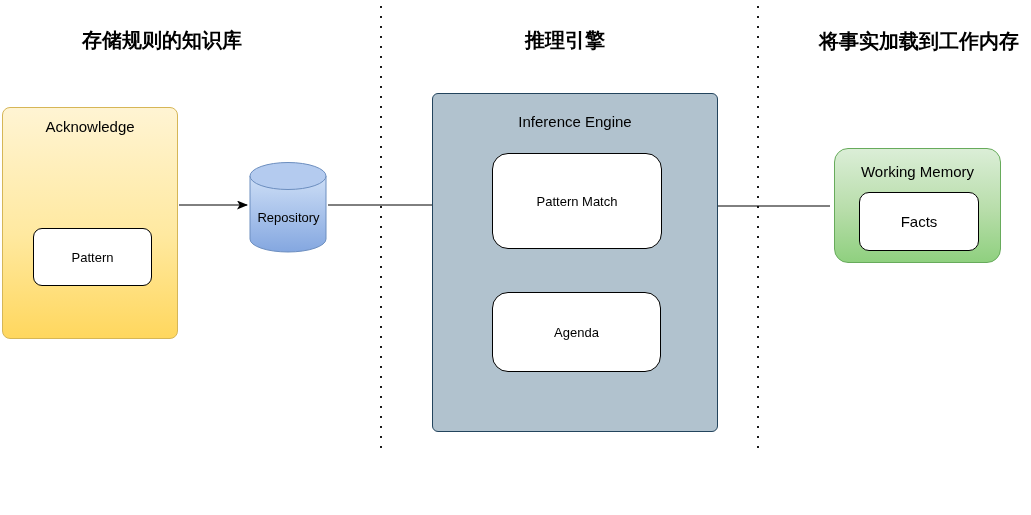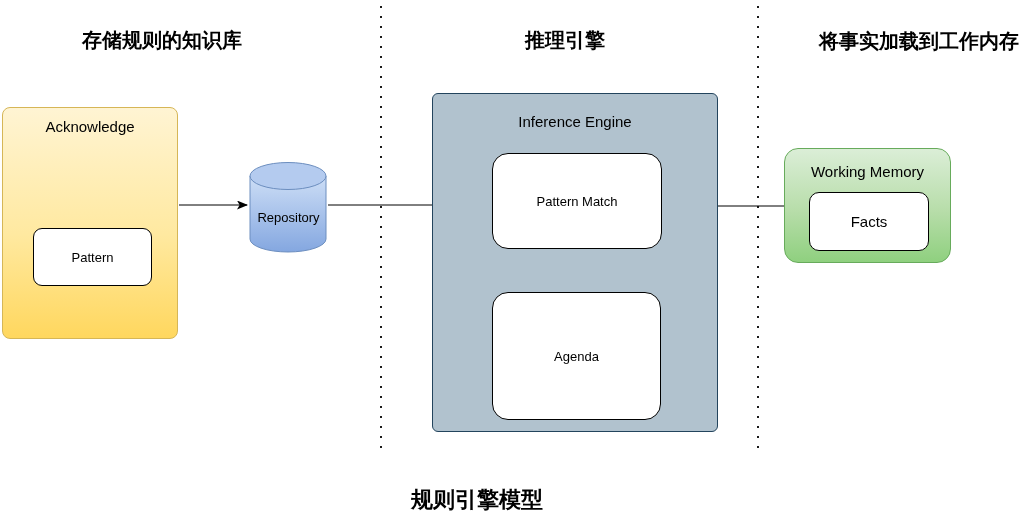--- a/index.html
+++ b/index.html
@@ -23,33 +23,33 @@
   .acknowledge{
     left:2px;top:107px;width:176px;height:232px;border-radius:8px;
     border:1px solid #d6b656;
     background:linear-gradient(to bottom,#fff4d3 0%,#ffe9a0 55%,#ffd75e 100%);
   }
   .inference{
     left:432px;top:93px;width:286px;height:339px;border-radius:6px;
     border:1px solid #23445d;background:#b1c2ce;
   }
   .memory{
-    left:784px;top:148px;width:167px;height:115px;border-radius:14px;
+    left:834px;top:148px;width:167px;height:115px;border-radius:14px;
     border:1px solid #67ab5b;
     background:linear-gradient(to bottom,#dbeed7 0%,#b7dda9 55%,#8fd07f 100%);
   }
   .node{
     position:absolute;box-sizing:border-box;background:#ffffff;border:1px solid #000;
     display:flex;align-items:center;justify-content:center;
     font-size:13px;text-align:center;white-space:nowrap;
   }
   .node-modules{left:30px;top:45px;width:119px;height:58px;border-radius:9px;}
   .node-actions{left:30px;top:120px;width:119px;height:58px;border-radius:9px;}
   .node-pattern{left:59px;top:59px;width:170px;height:96px;border-radius:16px;}
-  .node-agenda{left:59px;top:198px;width:169px;height:128px;border-radius:16px;text-align:right;}
+  .node-agenda{left:59px;top:198px;width:169px;height:80px;border-radius:16px;text-align:right;}
   .node-facts{left:24px;top:43px;width:120px;height:59px;border-radius:10px;font-size:15px;}
   .cyl-label{
     position:absolute;left:250px;top:210px;width:77px;text-align:center;
     font-size:13px;white-space:nowrap;
   }
   .diagram-title{
     position:absolute;left:477px;top:485px;transform:translateX(-50%);
     font-size:22px;font-weight:bold;white-space:nowrap;
   }
   .overlay{position:absolute;left:0;top:0;pointer-events:none;}
@@ -107,15 +107,14 @@
     </div>
   </div>
 
   <div class="group memory">
     <div class="group-label" style="top:14px;">Working Memory</div>
     <div class="node node-facts">
       <span>Facts</span>
     </div>
   </div>
 
-  <div class="diagram-title">规则引擎模型</div>
 
 </div>
 
 </body></html>

